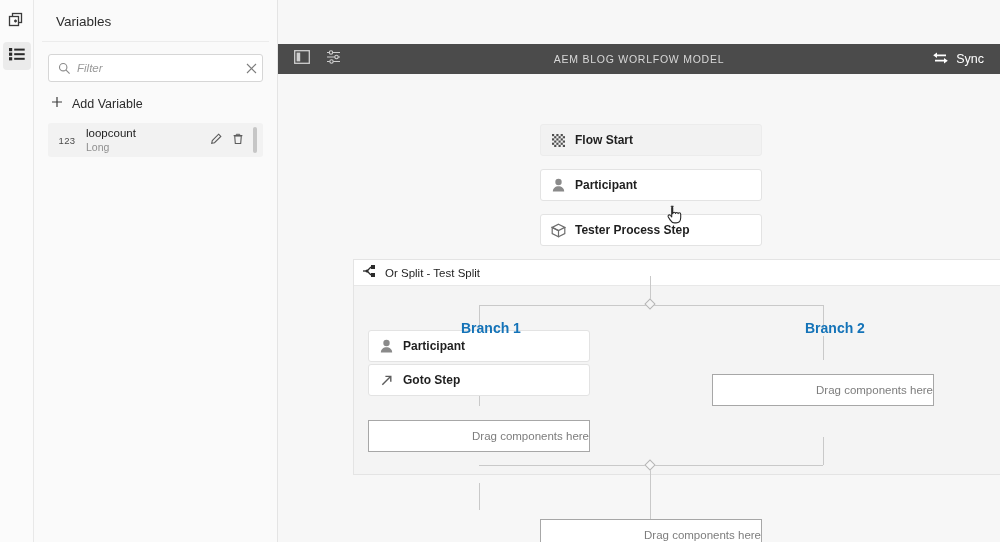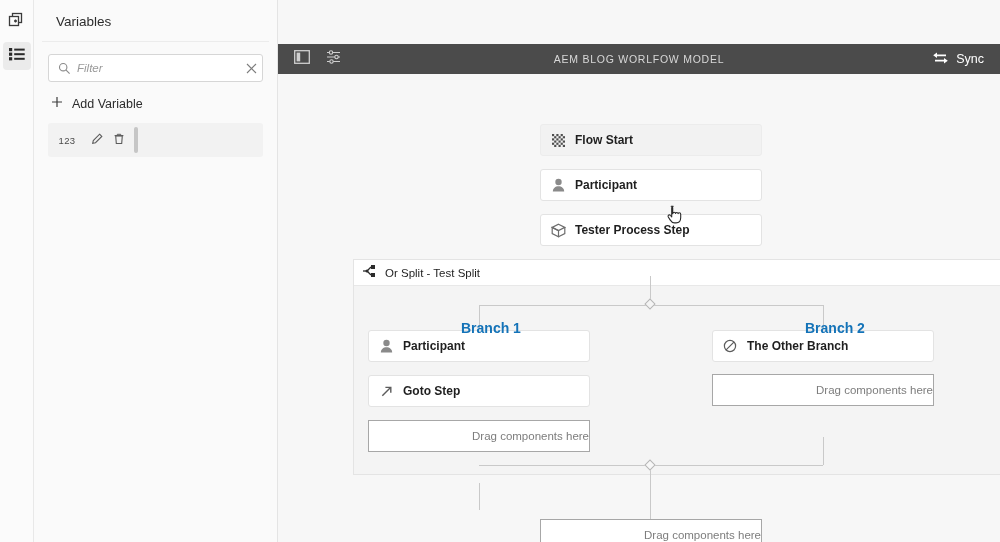--- a/index.html
+++ b/index.html
@@ -200,20 +200,24 @@
         <svg width="12" height="12" viewBox="0 0 12 12">
           <path d="M6 1v10M1 6h10" stroke="#3d3d3d" stroke-width="1.2"></path>
         </svg>
       </span>
       <span>Add Variable</span>
     </div>
 
     <div class="var-list">
       <div class="var-row">
         <div class="var-type-badge">123</div>
+        <div class="var-info">
+          <div class="var-name">loopcount</div>
+          <div class="var-kind">Long</div>
+        </div>
         <div class="var-act">
           <span>
             <svg width="12" height="12" viewBox="0 0 12 12">
               <path d="M8.6 1.2l2.2 2.2-6.3 6.3-2.8.6.6-2.8z" fill="none" stroke="#5c5c5c" stroke-width="1.1"></path>
             </svg>
           </span>
         </div>
         <div class="var-act">
           <span>
             <svg width="12" height="12" viewBox="0 0 12 12">
@@ -364,43 +368,34 @@
       <div class="node" style="left:90px; top:256px; width:222px;">
         <span class="n-icon">
           <svg width="13" height="14" viewBox="0 0 13 14">
             <circle cx="6.5" cy="4" r="3.2" fill="#8a8a8a"></circle>
             <path d="M0.8 13.5c0-3.3 2.6-5.3 5.7-5.3s5.7 2 5.7 5.3z" fill="#8a8a8a"></path>
           </svg>
         </span>
         <span class="n-label">Participant</span>
       </div>
 
-      <div class="node" style="left:90px; top:301px; width:222px;">
+      <div class="node" style="left:90px; top:290px; width:222px;">
         <span class="n-icon">
           <svg width="13" height="13" viewBox="0 0 13 13">
             <path d="M2.3 10.7 L10.3 2.7" stroke="#5c5c5c" stroke-width="1.4"></path>
             <path d="M5.4 2.4 H10.8 V7.8" fill="none" stroke="#5c5c5c" stroke-width="1.4"></path>
           </svg>
         </span>
         <span class="n-label">Goto Step</span>
       </div>
 
       <div class="drop" style="left:90px; top:346px; width:222px;">
         <span>Drag components here</span>
       </div>
 
-      <div class="node" style="left:434px; top:256px; width:222px;">
-        <span class="n-icon">
-          <svg width="14" height="14" viewBox="0 0 14 14">
-            <circle cx="7" cy="7" r="5.6" fill="none" stroke="#5c5c5c" stroke-width="1.2"></circle>
-            <line x1="3.1" y1="10.9" x2="10.9" y2="3.1" stroke="#5c5c5c" stroke-width="1.2"></line>
-          </svg>
-        </span>
-        <span class="n-label">The Other Branch</span>
-      </div>
 
       <div class="drop" style="left:434px; top:300px; width:222px;">
         <span>Drag components here</span>
       </div>
 
       <div class="drop" style="left:262px; top:445px; width:222px;">
         <span>Drag components here</span>
       </div>
 
       <div class="node terminal" style="left:262px; top:494px; width:222px;">

